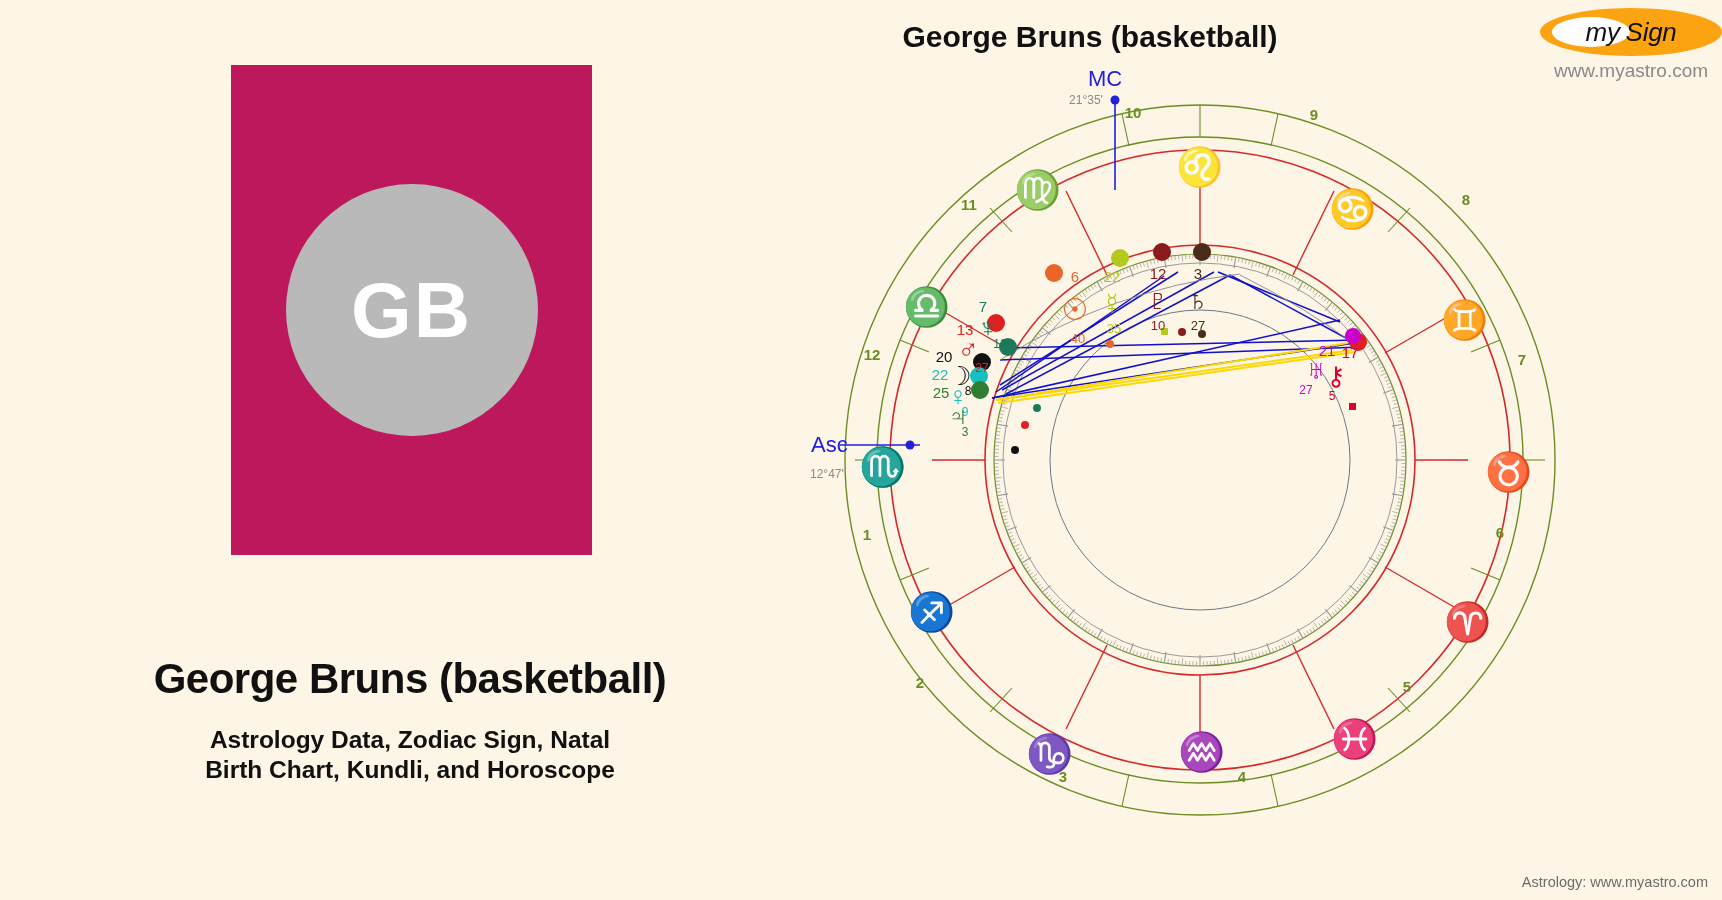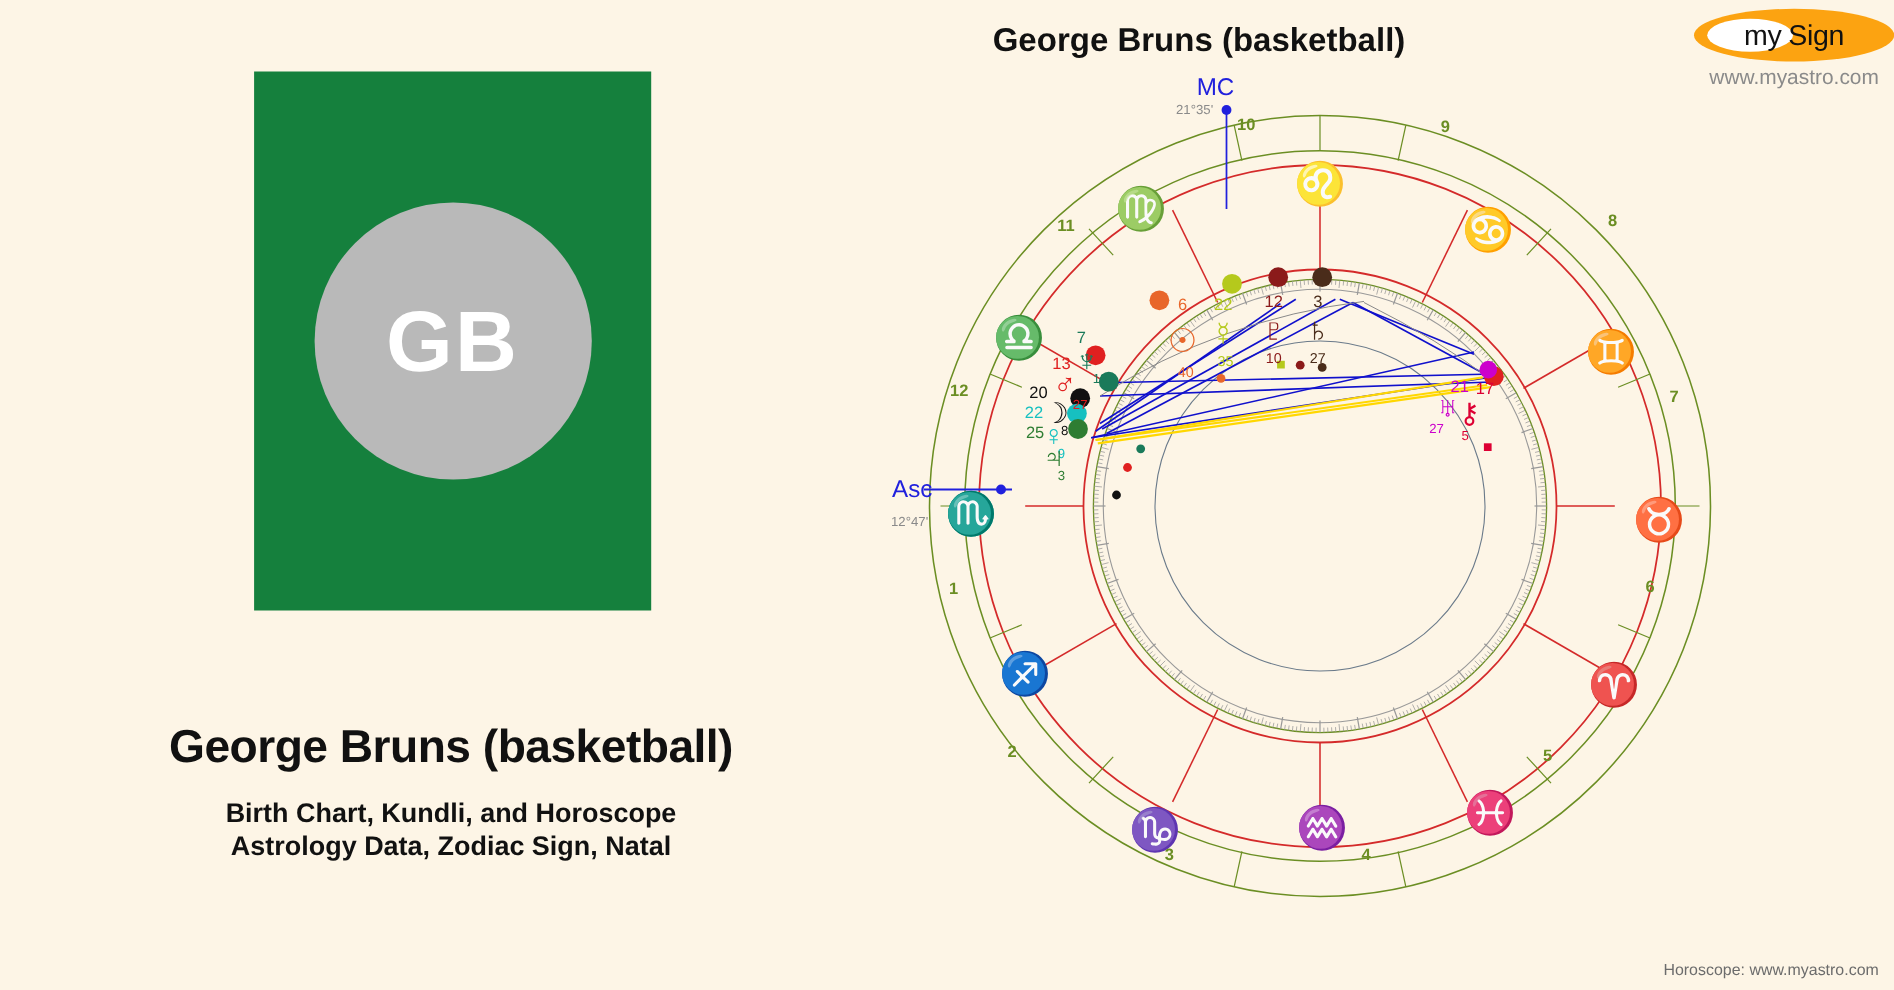--- a/index.html
+++ b/index.html
@@ -9,21 +9,21 @@
     font-family:"Liberation Sans", sans-serif;
     overflow:hidden;
     position:relative;
   }
   #root{position:relative;width:1722px;height:900px;}
 
   
   .left-panel{position:absolute;left:0;top:0;width:820px;height:900px;}
   .avatar-box{
     position:absolute;left:231px;top:65px;width:361px;height:490px;
-    background:#15803d;display:flex;align-items:center;justify-content:center;
+    background:#be185d;display:flex;align-items:center;justify-content:center;
   }
   .avatar-circle{
     width:252px;height:252px;border-radius:50%;background:#b9b9b9;
     display:flex;align-items:center;justify-content:center;
   }
   .avatar-initials{
     color:#ffffff;font-size:78px;font-weight:bold;letter-spacing:2px;
     font-family:"Liberation Sans", sans-serif;
   }
   .left-title{
@@ -45,21 +45,21 @@
     position:absolute;left:0;top:0;width:182px;height:48px;
     background:#fca311;border-radius:50%;
   }
   .logo-inner-ellipse{
     position:absolute;left:12px;top:9px;width:78px;height:30px;
     background:#ffffff;border-radius:50%;
   }
   .logo-text{
     position:absolute;left:0;top:0;width:182px;height:48px;
     display:flex;align-items:center;justify-content:center;
-    font-size:26px;font-weight:500;color:#111;letter-spacing:-0.3px;
+    font-size:26px;font-weight:500;color:#111;letter-spacing:-0.3px;font-style:italic;
   }
   .logo-url{
     position:absolute;left:0;top:52px;width:182px;text-align:center;
     font-size:19px;color:#8a8a8a;
   }
   .copyright{
     position:absolute;right:14px;bottom:10px;
     font-size:14.5px;color:#6c6c6c;
   }
 
@@ -77,38 +77,38 @@
 
     <div class="avatar-box">
       <div class="avatar-circle">
         <span class="avatar-initials">GB</span>
       </div>
     </div>
 
     <div class="left-title">George Bruns (basketball)</div>
 
     <div class="left-subtitle">
+      <div>Astrology Data, Zodiac Sign, Natal</div>
       <div>Birth Chart, Kundli, and Horoscope</div>
-      <div>Astrology Data, Zodiac Sign, Natal</div>
     </div>
   </div>
 
   <div class="chart-title">George Bruns (basketball)</div>
 
   <div class="logo-wrap">
     <div class="logo-ellipse"></div>
     <div class="logo-inner-ellipse"></div>
     <div class="logo-text">
         <span style="color: rgb(17, 17, 17);">my</span>
         <span style="color: rgb(17, 17, 17); margin-left: 6px;">Sign</span>
       </div>
     <div class="logo-url">www.myastro.com</div>
   </div>
 
-  <div class="copyright">Horoscope: www.myastro.com</div>
+  <div class="copyright">Astrology: www.myastro.com</div>
 
   <div class="chart-wrap">
     <svg width="780" height="790" viewBox="0 0 780 790">
 
       <g>
         <circle cx="390" cy="400" r="355" fill="none" stroke="#6b8e23" stroke-width="1.4"></circle>
         <circle cx="390" cy="400" r="323" fill="none" stroke="#6b8e23" stroke-width="1.4"></circle>
         <circle cx="390" cy="400" r="310" fill="none" stroke="#d42a2a" stroke-width="1.6"></circle>
         <circle cx="390" cy="400" r="215" fill="none" stroke="#d42a2a" stroke-width="1.6"></circle>
         <circle cx="390" cy="400" r="206" fill="none" stroke="#6b8e23" stroke-width="1.2"></circle>

